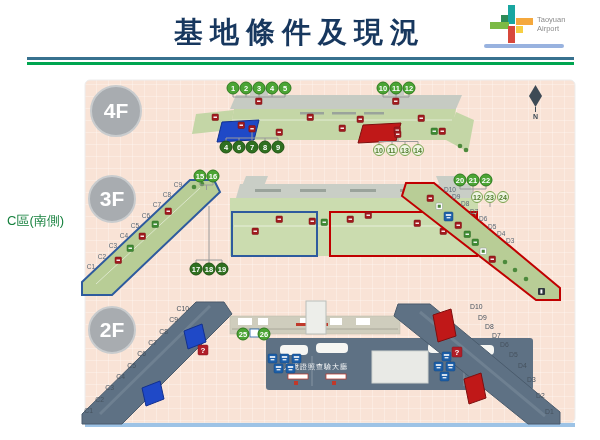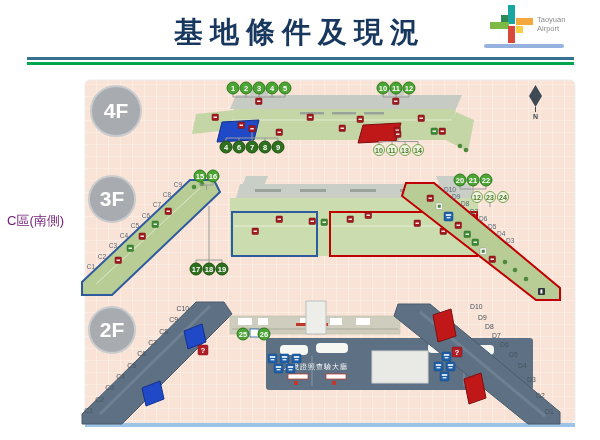--- a/index.html
+++ b/index.html
@@ -7,21 +7,21 @@
        font-family:"Liberation Sans","DejaVu Sans",sans-serif}
   .title{position:absolute;top:13px;left:0;width:100%;text-align:center;
          font-family:"Liberation Serif","DejaVu Serif",serif;font-weight:bold;
          font-size:29px;letter-spacing:7px;color:#17375E}
   .rule1{position:absolute;left:27px;top:57px;width:547px;height:3px;background:#38718F}
   .rule2{position:absolute;left:27px;top:61.5px;width:547px;height:3.5px;background:#00A550}
   .logo{position:absolute;left:482px;top:4px;width:90px;height:48px}
   .logo .brand{position:absolute;left:55px;top:11px;font-size:7.5px;color:#8C8C8C;line-height:9px}
   .logo .tagline{position:absolute;left:2px;top:40px;width:80px;height:3.5px;
                  background:#4472C4;opacity:.55;border-radius:2px}
-  .side-label{position:absolute;font-size:13px;color:#701a75;white-space:nowrap}
+  .side-label{position:absolute;font-size:13px;color:#15803d;white-space:nowrap}
   #c-side{left:7px;top:212px}
   #d-side{left:509px;top:208px}
   .summary{position:absolute;left:190px;top:256px;font-size:13.5px;color:#3d3d3d;line-height:18px;white-space:nowrap}
   .summary sup{font-size:9px}
   svg{position:absolute;left:0;top:0}
   .badge circle{fill:#A8ACB0;stroke:#C9CCCE;stroke-width:2}
   .badge text{fill:#fff;font-weight:bold;font-size:21px;text-anchor:middle}
   .mkA circle{fill:#4BA434;stroke:#2E7A1E;stroke-width:1}
   .mkB circle{fill:#2F7020;stroke:#1F5212;stroke-width:1}
   .mkA text,.mkB text{fill:#fff;font-size:7.5px;font-weight:bold;text-anchor:middle}

